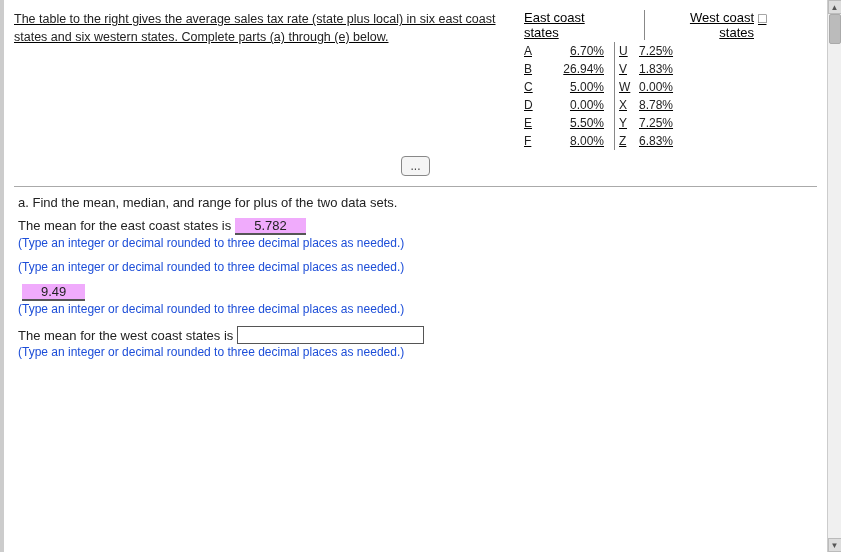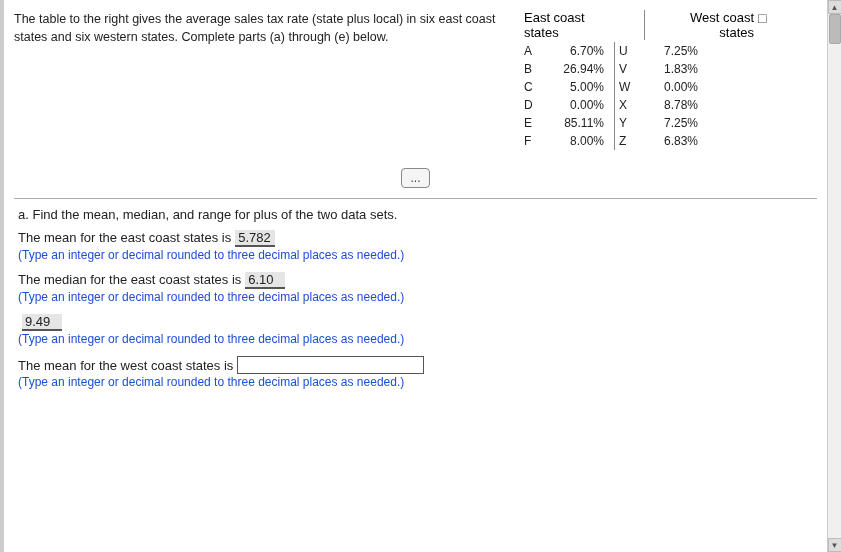--- a/index.html
+++ b/index.html
@@ -26,21 +26,22 @@
     .main-content {
       flex: 1;
       display: flex;
       flex-direction: column;
       padding: 10px 10px 10px 10px;
       position: relative;
     }
     .top-section {
       display: flex;
       align-items: flex-start;
-      margin-bottom: 12px;
+      margin-bottom: 0;
+      text-decoration: underline;
     }
     .description-text {
       font-size: 12.5px;
       line-height: 1.45;
       color: #222;
       max-width: 500px;
       flex-shrink: 0;
     }
     .table-area {
       display: flex;
@@ -64,21 +65,21 @@
     }
     .table-row {
       display: flex;
       font-size: 12px;
       color: #222;
       line-height: 1.5;
     }
     .cell-letter { width: 25px; }
     .cell-value { width: 65px; text-align: right; padding-right: 10px; }
     .cell-letter2 { width: 25px; border-left: 1px solid #888; padding-left: 4px; }
-    .cell-value2 { width: 65px; text-align: right; padding-right: 6px; }
+    .cell-value2 { width: 65px; text-align: left; padding-right: 6px; }
     .refresh-btn-row {
       display: flex;
       justify-content: center;
       margin: 6px 0 6px 0;
     }
     .refresh-btn {
       border: 1px solid #888;
       border-radius: 4px;
       padding: 2px 8px;
       background: #f5f5f5;
@@ -121,22 +122,22 @@
       vertical-align: middle;
       padding: 0 4px;
     }
     .answer-value {
       display: inline-block;
       border-bottom: 2px solid #555;
       min-width: 40px;
       font-size: 13px;
       color: #222;
       margin-left: 4px;
-      background: #e5e5e5;
-      padding: 0 3px;
+      background: #f0abfc;
+      padding: 0 19px;
     }
     .sub-hint {
       font-size: 12px;
       color: #1d4ed8;
       margin-left: 0;
       margin-bottom: 8px;
     }
     .scrollbar-right {
       width: 14px;
       background: #f0f0f0;
@@ -227,21 +228,21 @@
       <span class="cell-value2">0.00%</span>
     </div>
               <div class="table-row">
       <span class="cell-letter">D</span>
       <span class="cell-value">0.00%</span>
       <span class="cell-letter2">X</span>
       <span class="cell-value2">8.78%</span>
     </div>
               <div class="table-row">
       <span class="cell-letter">E</span>
-      <span class="cell-value">85.11%</span>
+      <span class="cell-value">5.50%</span>
       <span class="cell-letter2">Y</span>
       <span class="cell-value2">7.25%</span>
     </div>
               <div class="table-row">
       <span class="cell-letter">F</span>
       <span class="cell-value">8.00%</span>
       <span class="cell-letter2">Z</span>
       <span class="cell-value2">6.83%</span>
     </div>
             </div>
@@ -261,24 +262,20 @@
 
       <div class="answer-block">
         <div class="answer-line">
           <span>The mean for the east coast states is</span>
           <span class="answer-value">5.782</span>
         </div>
         <div class="sub-hint">(Type an integer or decimal rounded to three decimal places as needed.)</div>
       </div>
 
       <div class="answer-block">
-        <div class="answer-line">
-          <span>The median for the east coast states is</span>
-          <span class="answer-value">6.10</span>
-        </div>
         <div class="sub-hint">(Type an integer or decimal rounded to three decimal places as needed.)</div>
       </div>
 
       <div class="answer-block">
         <div class="answer-line">
           <span class="answer-value">9.49</span>
         </div>
         <div class="sub-hint">(Type an integer or decimal rounded to three decimal places as needed.)</div>
       </div>
 

